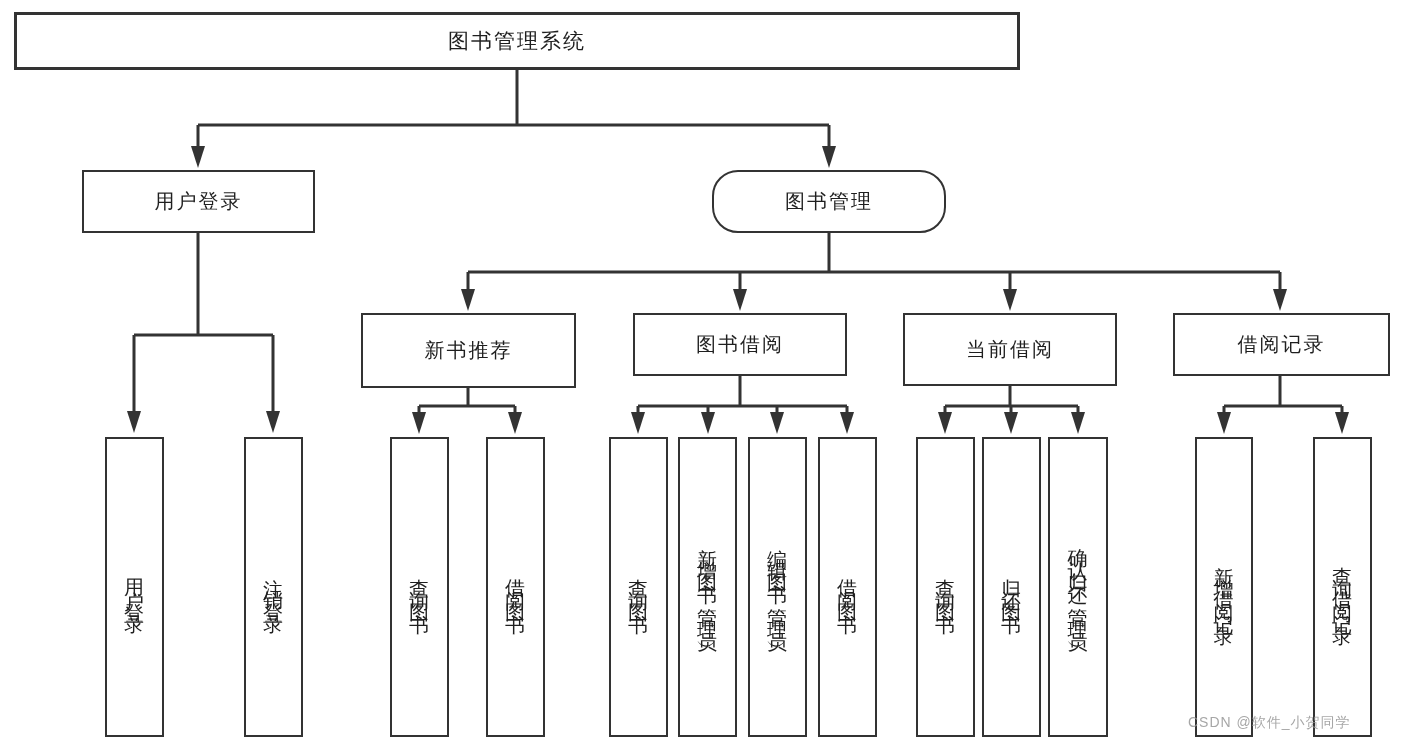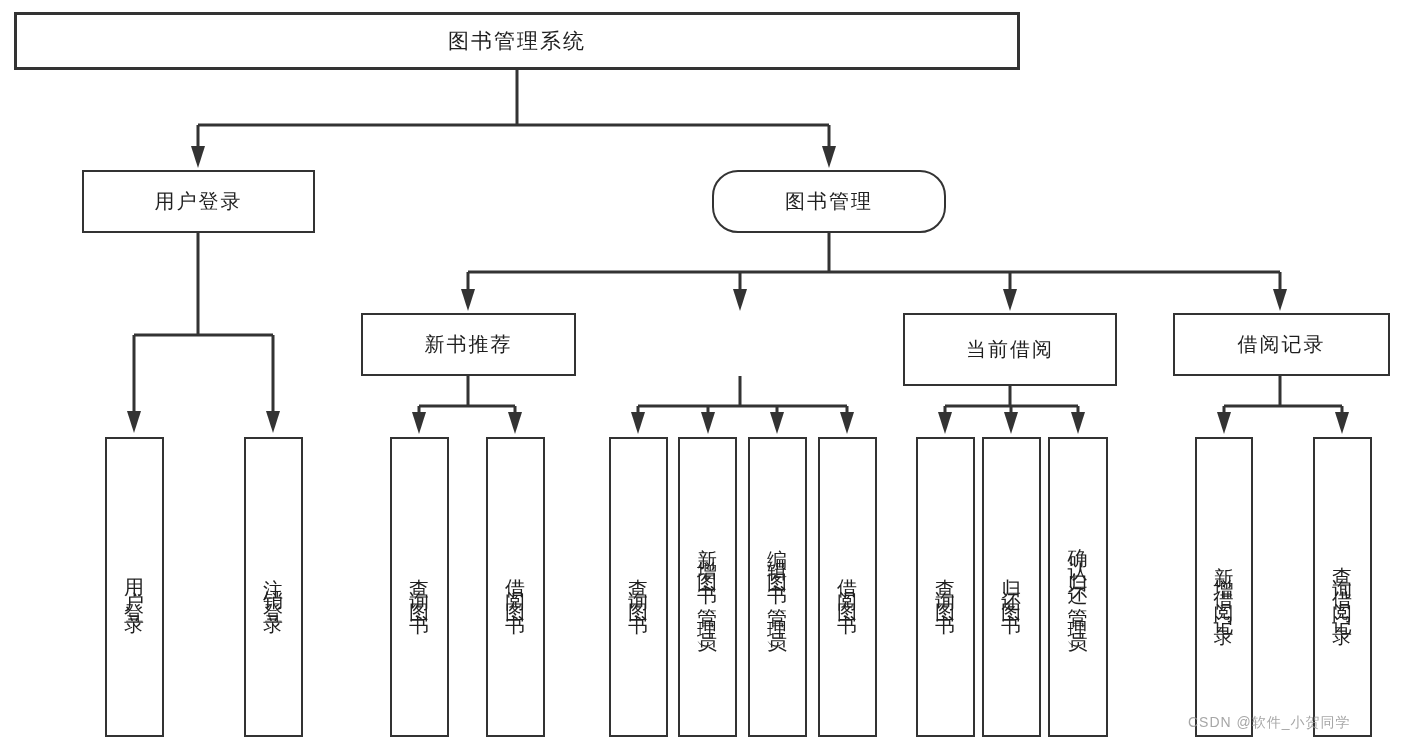--- a/index.html
+++ b/index.html
@@ -37,21 +37,21 @@
     writing-mode: vertical-rl;
     text-orientation: mixed;
     letter-spacing: 12px;
     font-size: 20px;
     line-height: 1;
   }
   
   .n-root            { left: 14px;   top: 12px;  width: 1006px; height: 58px; }
   .n-user-login      { left: 82px;   top: 170px; width: 233px;  height: 63px; }
   .n-book-mgmt       { left: 712px;  top: 170px; width: 234px;  height: 63px; border-radius: 26px; }
-  .n-new-book        { left: 361px;  top: 313px; width: 215px;  height: 63px; font-family: Liberation Mono, monospace; }
+  .n-new-book        { left: 361px;  top: 313px; width: 215px;  height: 75px; font-family: Liberation Mono, monospace; }
   .n-book-borrow     { left: 633px;  top: 313px; width: 214px;  height: 63px; }
   .n-current-borrow  { left: 903px;  top: 313px; width: 214px;  height: 73px; }
   .n-borrow-records  { left: 1173px; top: 313px; width: 217px;  height: 63px; }
   .leaf { top: 437px; height: 300px; width: 59px; }
   .l-a1 { left: 105px; }
   .l-a2 { left: 244px; }
   .l-b1 { left: 390px; }
   .l-b2 { left: 486px; }
   .l-c1 { left: 609px; }
   .l-c2 { left: 678px; }
@@ -129,20 +129,21 @@
       <polygon class="arrow" points="1335,412 1349,412 1342,434"></polygon>
     </g>
   </svg>
 
   <div class="box root n-root">图书管理系统</div>
 
   <div class="box n-user-login">用户登录</div>
   <div class="box n-book-mgmt">图书管理</div>
 
   <div class="box n-new-book">新书推荐</div>
+  <div class="box n-book-borrow">图书借阅</div>
   <div class="box n-current-borrow">当前借阅</div>
   <div class="box n-borrow-records">借阅记录</div>
 
   <div class="box vbox leaf l-a1">用户登录</div>
   <div class="box vbox leaf l-a2">注销登录</div>
 
   <div class="box vbox leaf l-b1">查询图书</div>
   <div class="box vbox leaf l-b2">借阅图书</div>
 
   <div class="box vbox leaf l-c1">查询图书</div>

